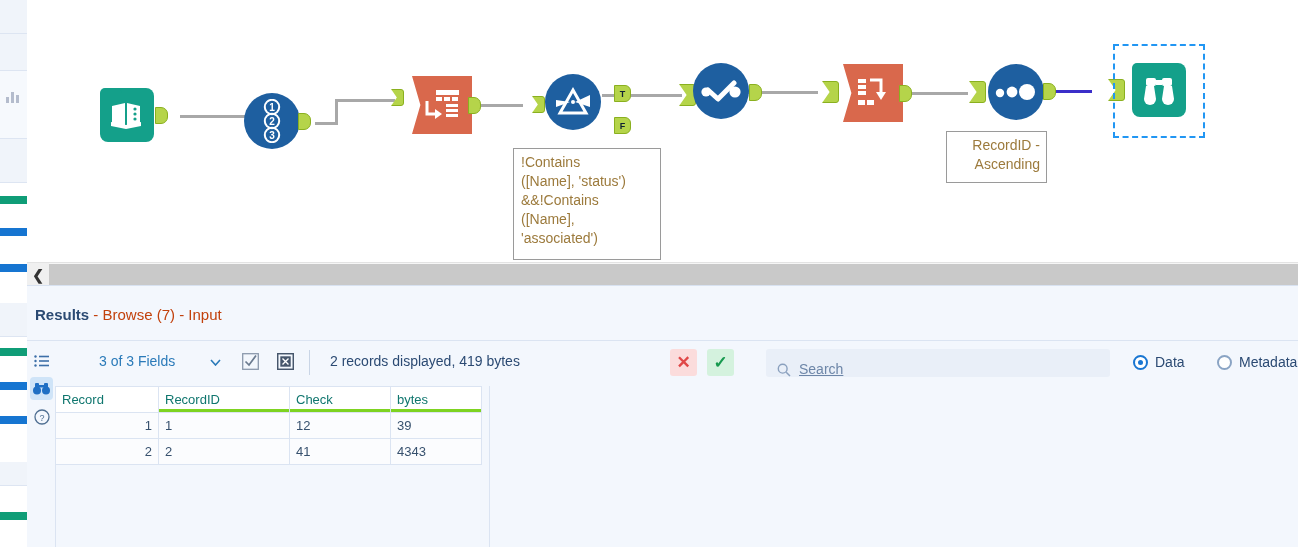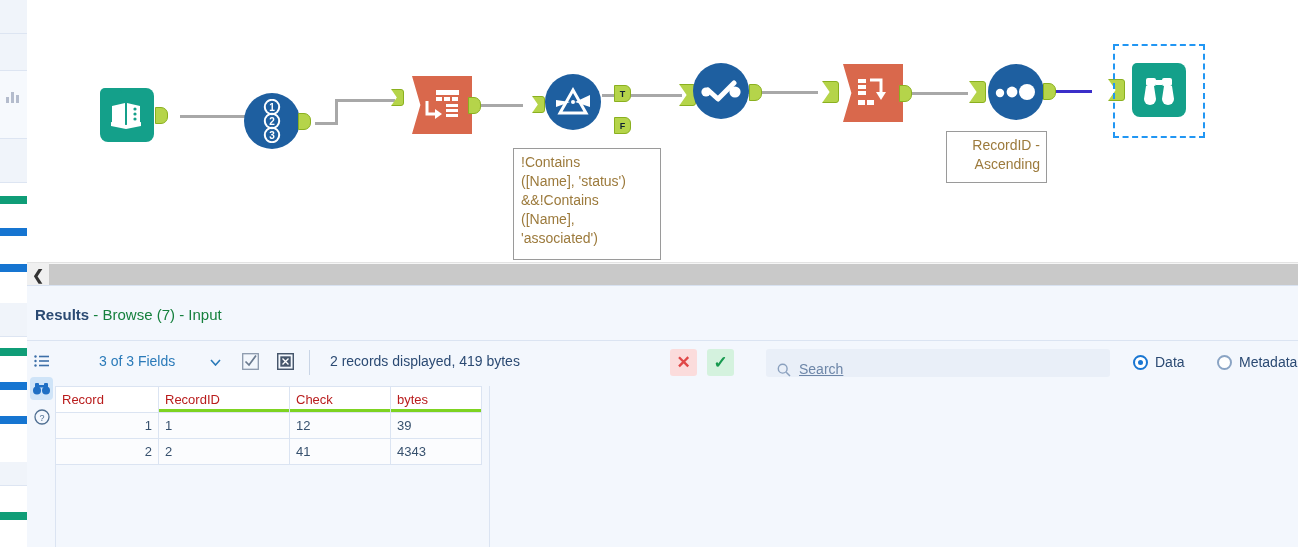--- a/index.html
+++ b/index.html
@@ -119,21 +119,21 @@
   .results {
     position: absolute; left: 27px; top: 285px; width: 1271px; height: 262px;
     background: #f3f7fd;
     border-top: 1px solid #d8e2f1;
   }
   .results-title {
     position: absolute; left: 8px; top: 20px;
     font-size: 15px; color: #3d5a80;
   }
   .results-title b { color: #2b4a73; }
-  .results-title .dim { color: #15803d; }
+  .results-title .dim { color: #c2410c; }
 
   .results-divider {
     position: absolute; left: 0; top: 54px; width: 1271px; height: 1px;
     background: #dbe4f2;
   }
 
   
   .rail { position: absolute; left: 0; top: 55px; width: 28px; height: 207px; }
   .rail-btn {
     position: absolute; left: 3px; width: 23px; height: 23px;
@@ -199,21 +199,21 @@
   .grid th, .grid td {
     border: 1px solid #dbe4f2;
     height: 26px;
     padding: 0 6px;
     font-weight: normal;
     text-align: left;
     vertical-align: middle;
     background: #fbfcfe;
   }
   .grid th { color: #4a6party; }
-  .grid th { color: #b91c1c; background: #ffffff; border-bottom: none; position: relative; }
+  .grid th { color: #0f766e; background: #ffffff; border-bottom: none; position: relative; }
   .grid th.typed::after {
     content:""; position:absolute; left:0; bottom:0; width:100%; height:3px; background:#7ed321;
   }
   .grid td.num { text-align: right; color:#37516e; background:#fbfcfe; }
   .grid td { color:#37516e; }
   .col-record  { width: 103px; }
   .col-recid   { width: 131px; }
   .col-check   { width: 101px; }
   .col-here    { width: 91px; }
 

